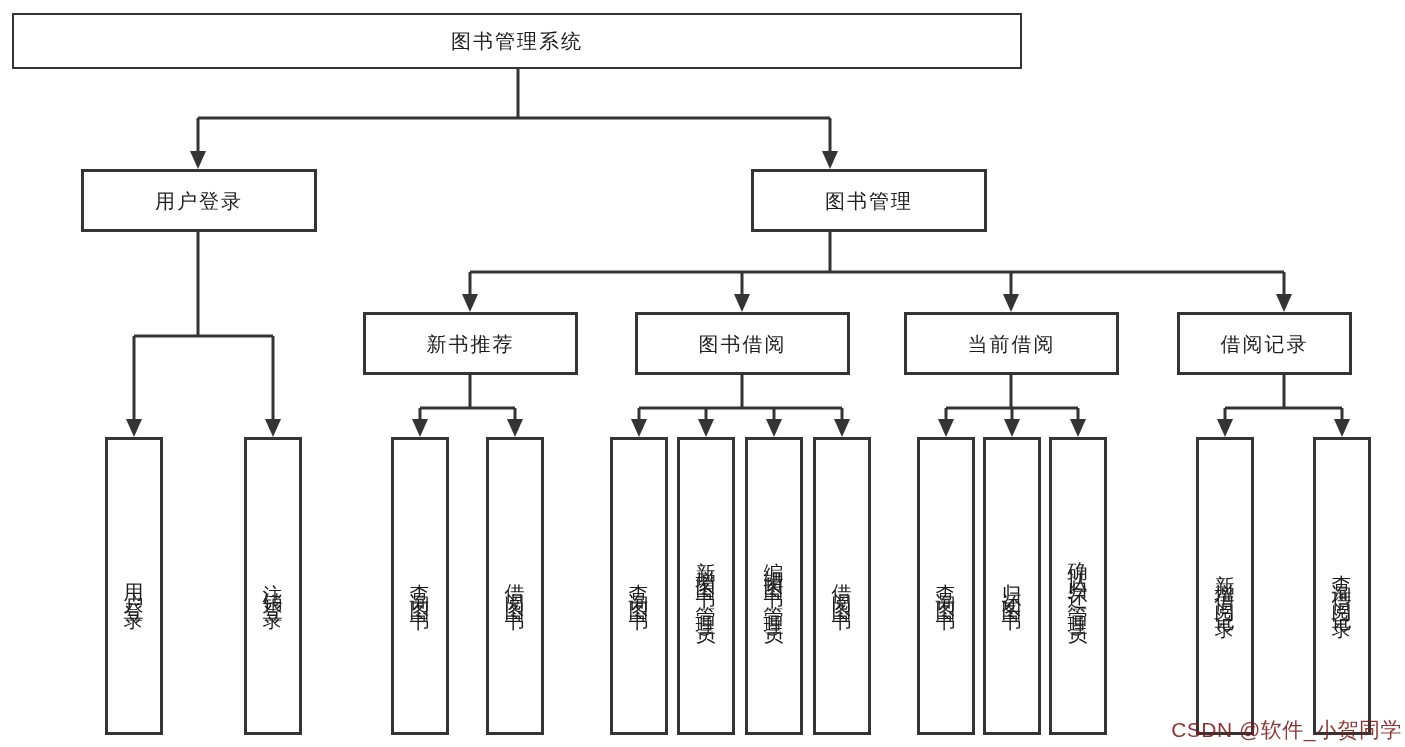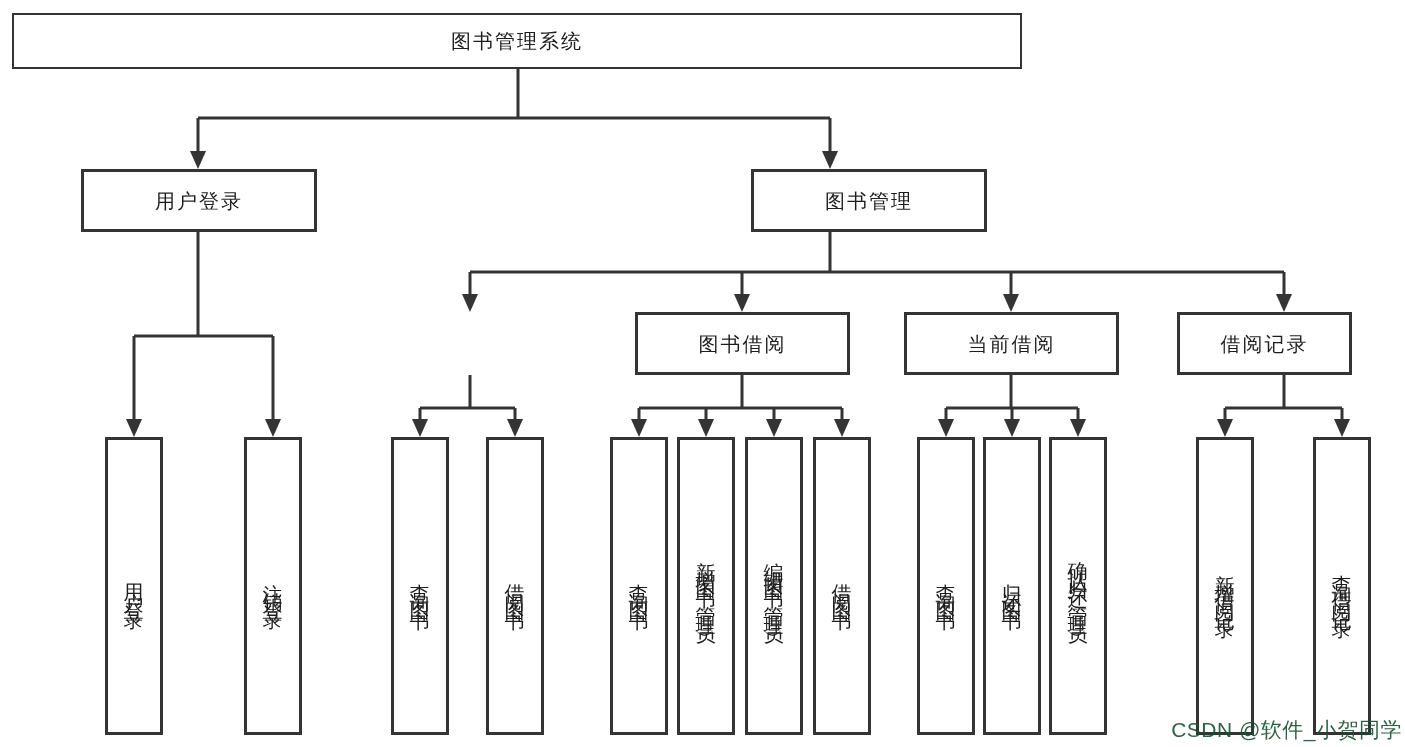--- a/index.html
+++ b/index.html
@@ -46,21 +46,21 @@
     text-orientation: mixed;
     letter-spacing: 9px;
     white-space: nowrap;
   }
   .watermark {
     position: absolute;
     right: 3px;
     bottom: 3px;
     font-size: 21px;
     letter-spacing: 0.5px;
-    color: #14532d;
+    color: #7f1d1d;
     opacity: 0.9;
     z-index: 5;
     white-space: nowrap;
   }
 </style>
 </head>
 <body>
 
 <div id="canvas">
 
@@ -108,20 +108,23 @@
     <span>图书管理系统</span>
   </div>
 
   <div class="box h" style="left:81px; top:169px; width:236px; height:63px;">
     <span>用户登录</span>
   </div>
   <div class="box h" style="left:712px; top:169px; width:236px; height:63px;margin-left:39px;">
     <span>图书管理</span>
   </div>
 
+  <div class="box h" style="left:363px; top:312px; width:215px; height:63px;">
+    <span>新书推荐</span>
+  </div>
   <div class="box h" style="left:635px; top:312px; width:215px; height:63px;">
     <span>图书借阅</span>
   </div>
   <div class="box h" style="left:904px; top:312px; width:215px; height:63px;text-align:right;">
     <span>当前借阅</span>
   </div>
   <div class="box h" style="left:1177px; top:312px; width:175px; height:63px;">
     <span>借阅记录</span>
   </div>
 

